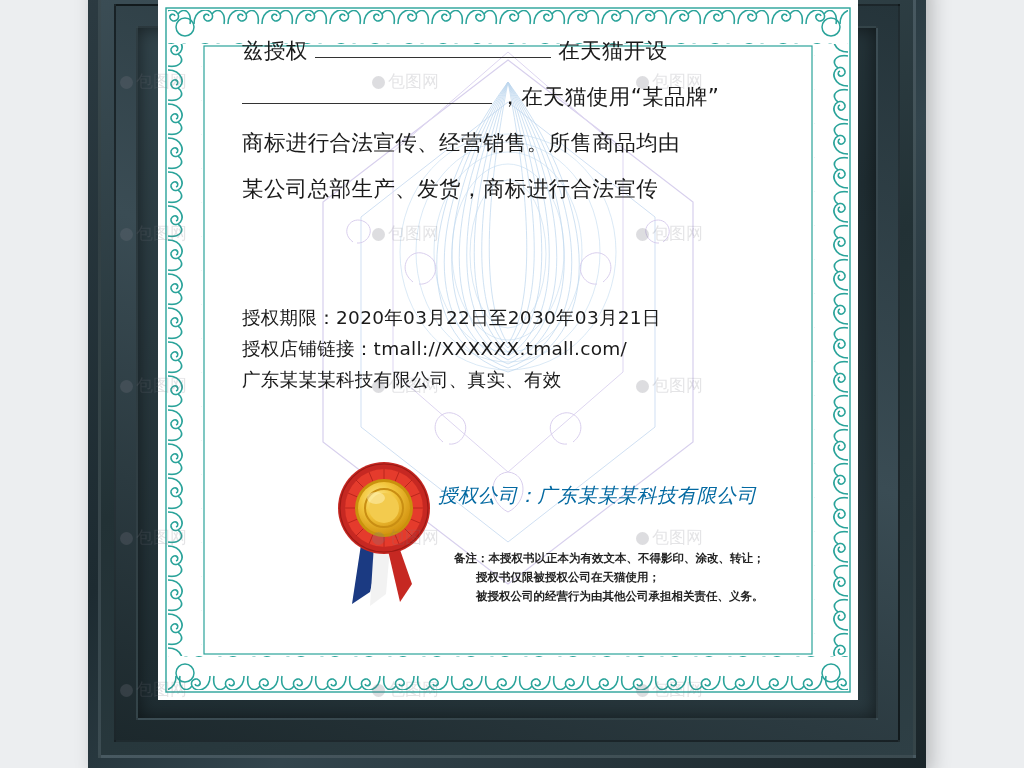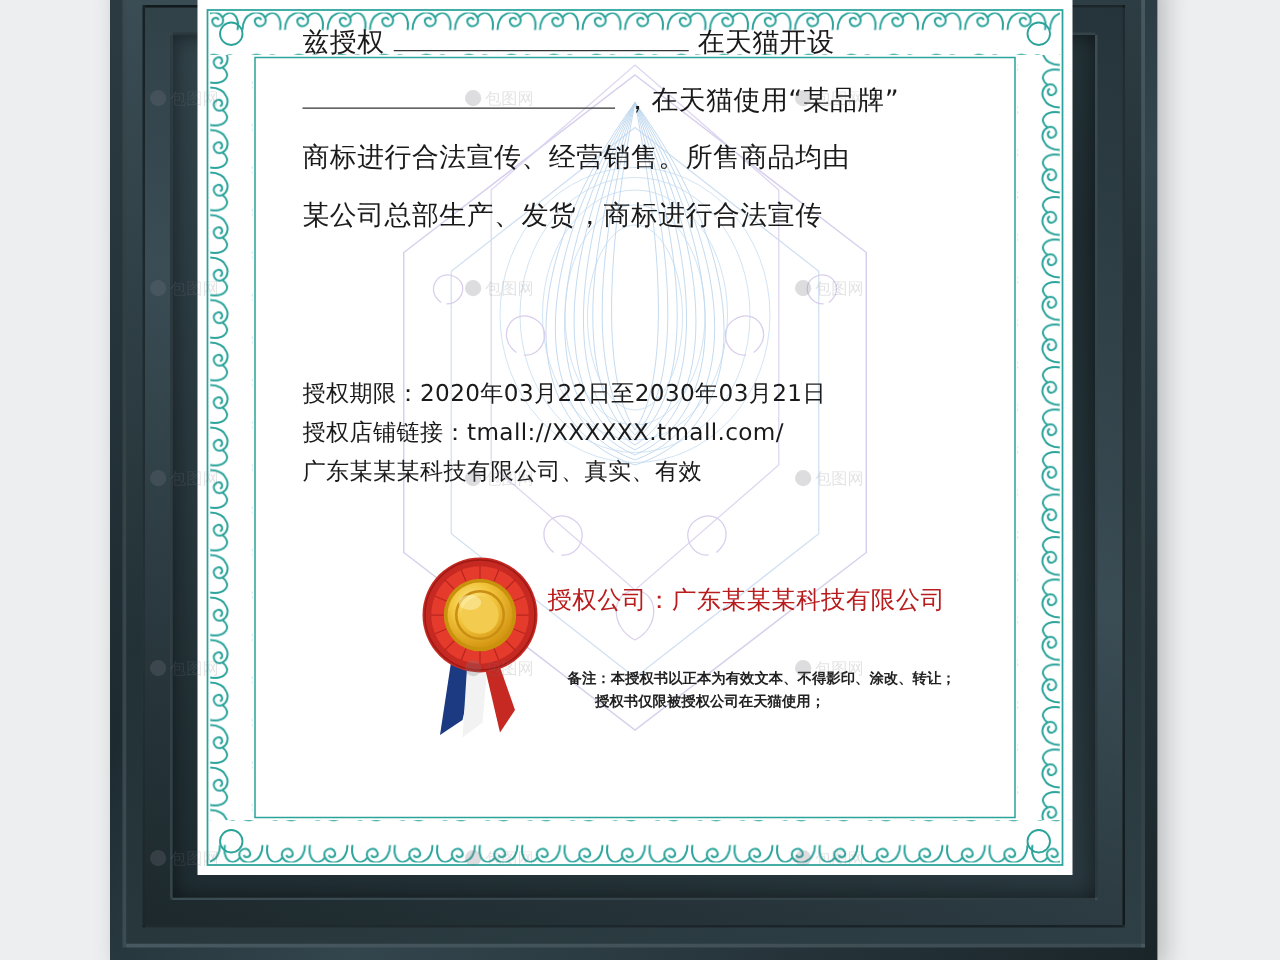--- a/index.html
+++ b/index.html
@@ -71,20 +71,21 @@
     transform: translate(-50%, -50%);
     opacity: 0.55;
     pointer-events: none;
   }
 
   
   .content {
     position: absolute;
     inset: 0;
     padding: 0;
+    margin-top: 16px;
   }
 
   .body-text {
     position: absolute;
     left: 84px;
     top: 12px;
     width: 532px;
     font-size: 21.5px;
     line-height: 46px;
     color: #1a1a1a;
@@ -95,35 +96,36 @@
     border-bottom: 1.5px solid #333;
     vertical-align: baseline;
     height: 24px;
   }
   .blank-a { width: 236px; }
   .blank-b { width: 250px; }
 
   .meta-block {
     position: absolute;
     left: 84px;
-    top: 300px;
+    top: 286px;
     color: #1a1a1a;
     font-size: 18.5px;
     line-height: 31px;
     letter-spacing: 0.3px;
   }
 
   .signature-block {
     position: absolute;
     left: 280px;
     top: 462px;
-    color: #b91c1c;
+    color: #0369a1;
     font-size: 19.5px;
     line-height: 35px;
     letter-spacing: 0.4px;
+    font-style: italic;
   }
 
   .footnote {
     position: absolute;
     left: 296px;
     top: 533px;
     width: 400px;
     color: #222;
     font-size: 11.5px;
     line-height: 19px;
@@ -137,21 +139,21 @@
     left: 166px;
     top: 440px;
     width: 120px;
     height: 150px;
   }
 
   
   .wm {
     position: absolute;
     color: rgba(120,120,130,0.20);
-    font-size: 13px;
+    font-size: 17px;
     white-space: nowrap;
     pointer-events: none;
     transform: rotate(0deg);
     font-family: Liberation Serif, serif;
   }
   .wm .wm-badge {
     display: inline-block;
     width: 13px; height: 13px;
     border-radius: 50%;
     background: rgba(120,120,130,0.25);
@@ -309,20 +311,21 @@
 
       <div class="signature-block">
         <div>
           <span>授权公司：</span><span>广东某某某科技有限公司</span>
         </div>
       </div>
 
       <div class="footnote">
         <div class="fn-line">备注：本授权书以正本为有效文本、不得影印、涂改、转让；</div>
         <div class="fn-line indent">授权书仅限被授权公司在天猫使用；</div>
+        <div class="fn-line indent">被授权公司的经营行为由其他公司承担相关责任、义务。</div>
       </div>
 
     </div>
   </div>
 </div>
 
 <div id="watermark-layer">
     <div class="wm" style="left: 120px; top: 70px;"><span class="wm-badge"></span><span>包图网</span></div>
     <div class="wm" style="left: 372px; top: 70px;"><span class="wm-badge"></span><span>包图网</span></div>
     <div class="wm" style="left: 636px; top: 70px;"><span class="wm-badge"></span><span>包图网</span></div>

